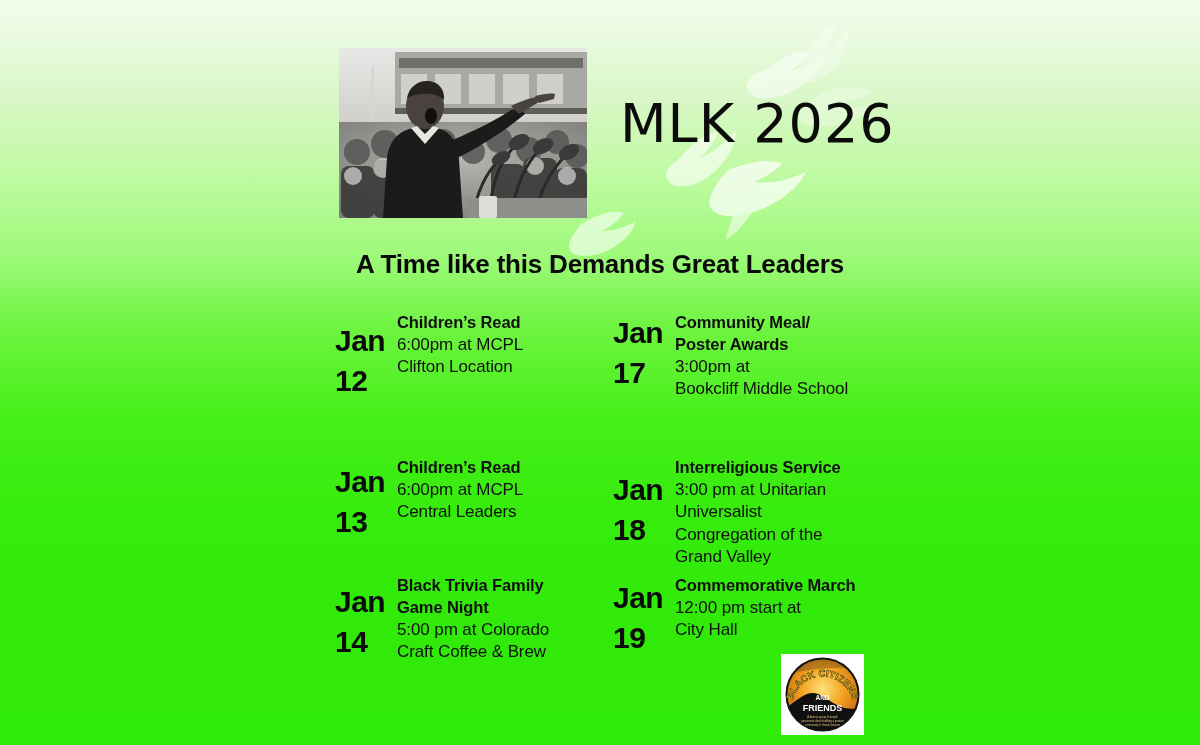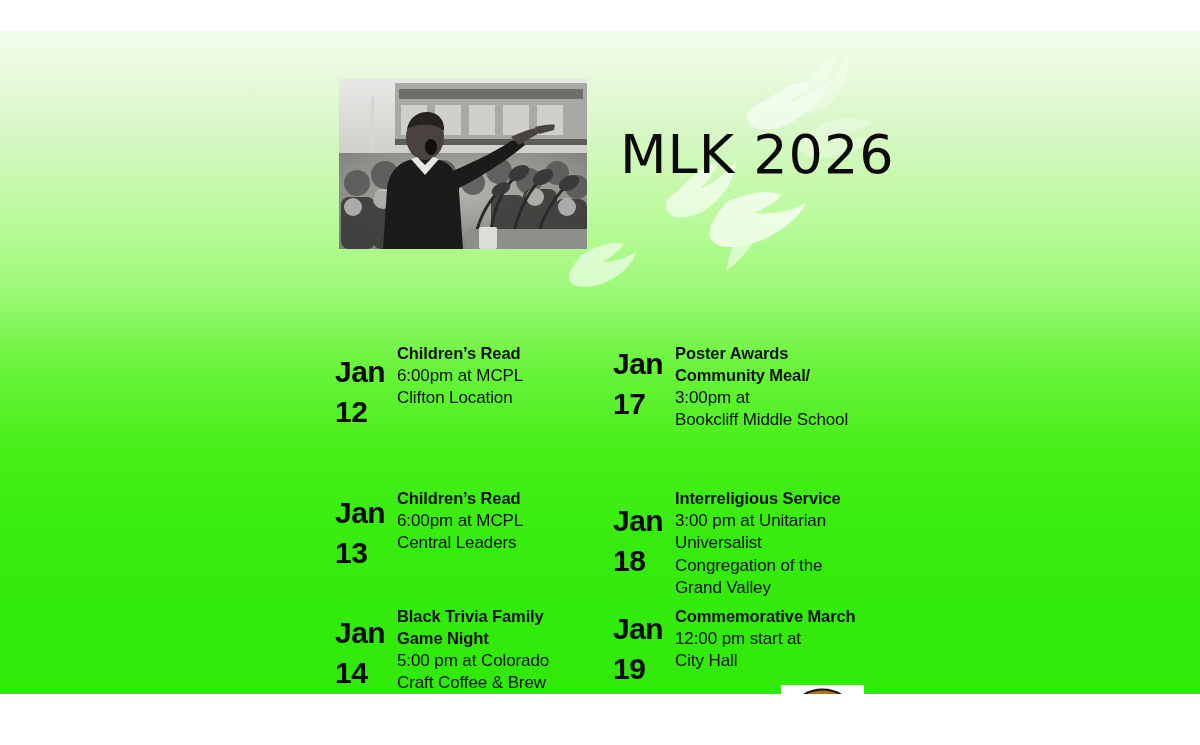--- a/index.html
+++ b/index.html
@@ -7,35 +7,34 @@
     padding: 0;
     background: #ffffff;
   }
   body {
     font-family: "Liberation Sans", sans-serif;
   }
 
   .poster {
     position: relative;
     width: 1200px;
-    height: 663px;
+    height: 745px;
     overflow: hidden;
     background:
       linear-gradient(to bottom,
         #f2fcec 0px,
         #e9fade 40px,
         #d8f7c6 100px,
         #befaa0 180px,
         #9cf977 260px,
         #6cf43e 330px,
         #46ef18 420px,
         #35ec0c 520px,
         #31ea09 640px,
         #30ea08 745px);
-    margin-top: 31px;
   }
 
   
   .doves {
     position: absolute;
     left: 560px;
     top: 20px;
     width: 360px;
     height: 240px;
     pointer-events: none;
@@ -270,20 +269,21 @@
         <ellipse cx="162" cy="110" rx="10" ry="6" transform="rotate(-28 162 110)"></ellipse>
       </g>
 
       <rect x="128" y="150" width="120" height="20" fill="#8e8e8b"></rect>
       <rect x="140" y="148" width="18" height="22" rx="2" fill="#dcdcd9"></rect>
     </svg>
   </div>
 
   <div class="title">MLK 2026</div>
 
+  <div class="tagline">A Time like this Demands Great Leaders</div>
 
   <div class="events">
 
     <div class="ev-row row1">
       <div class="ev col-left">
         <div class="date-block">
           <div class="date-mon">Jan</div>
           <div class="date-day">12</div>
         </div>
         <div class="ev-text">
@@ -291,22 +291,22 @@
           <div class="ev-detail">6:00pm at MCPL</div>
           <div class="ev-detail">Clifton Location</div>
         </div>
       </div>
       <div class="ev col-right">
         <div class="date-block">
           <div class="date-mon">Jan</div>
           <div class="date-day">17</div>
         </div>
         <div class="ev-text">
+          <div class="ev-name">Community Meal/</div>
           <div class="ev-name">Poster Awards</div>
-          <div class="ev-name">Community Meal/</div>
           <div class="ev-detail">3:00pm at</div>
           <div class="ev-detail">Bookcliff Middle School</div>
         </div>
       </div>
     </div>
 
     <div class="ev-row row2">
       <div class="ev col-left">
         <div class="date-block">
           <div class="date-mon">Jan</div>

